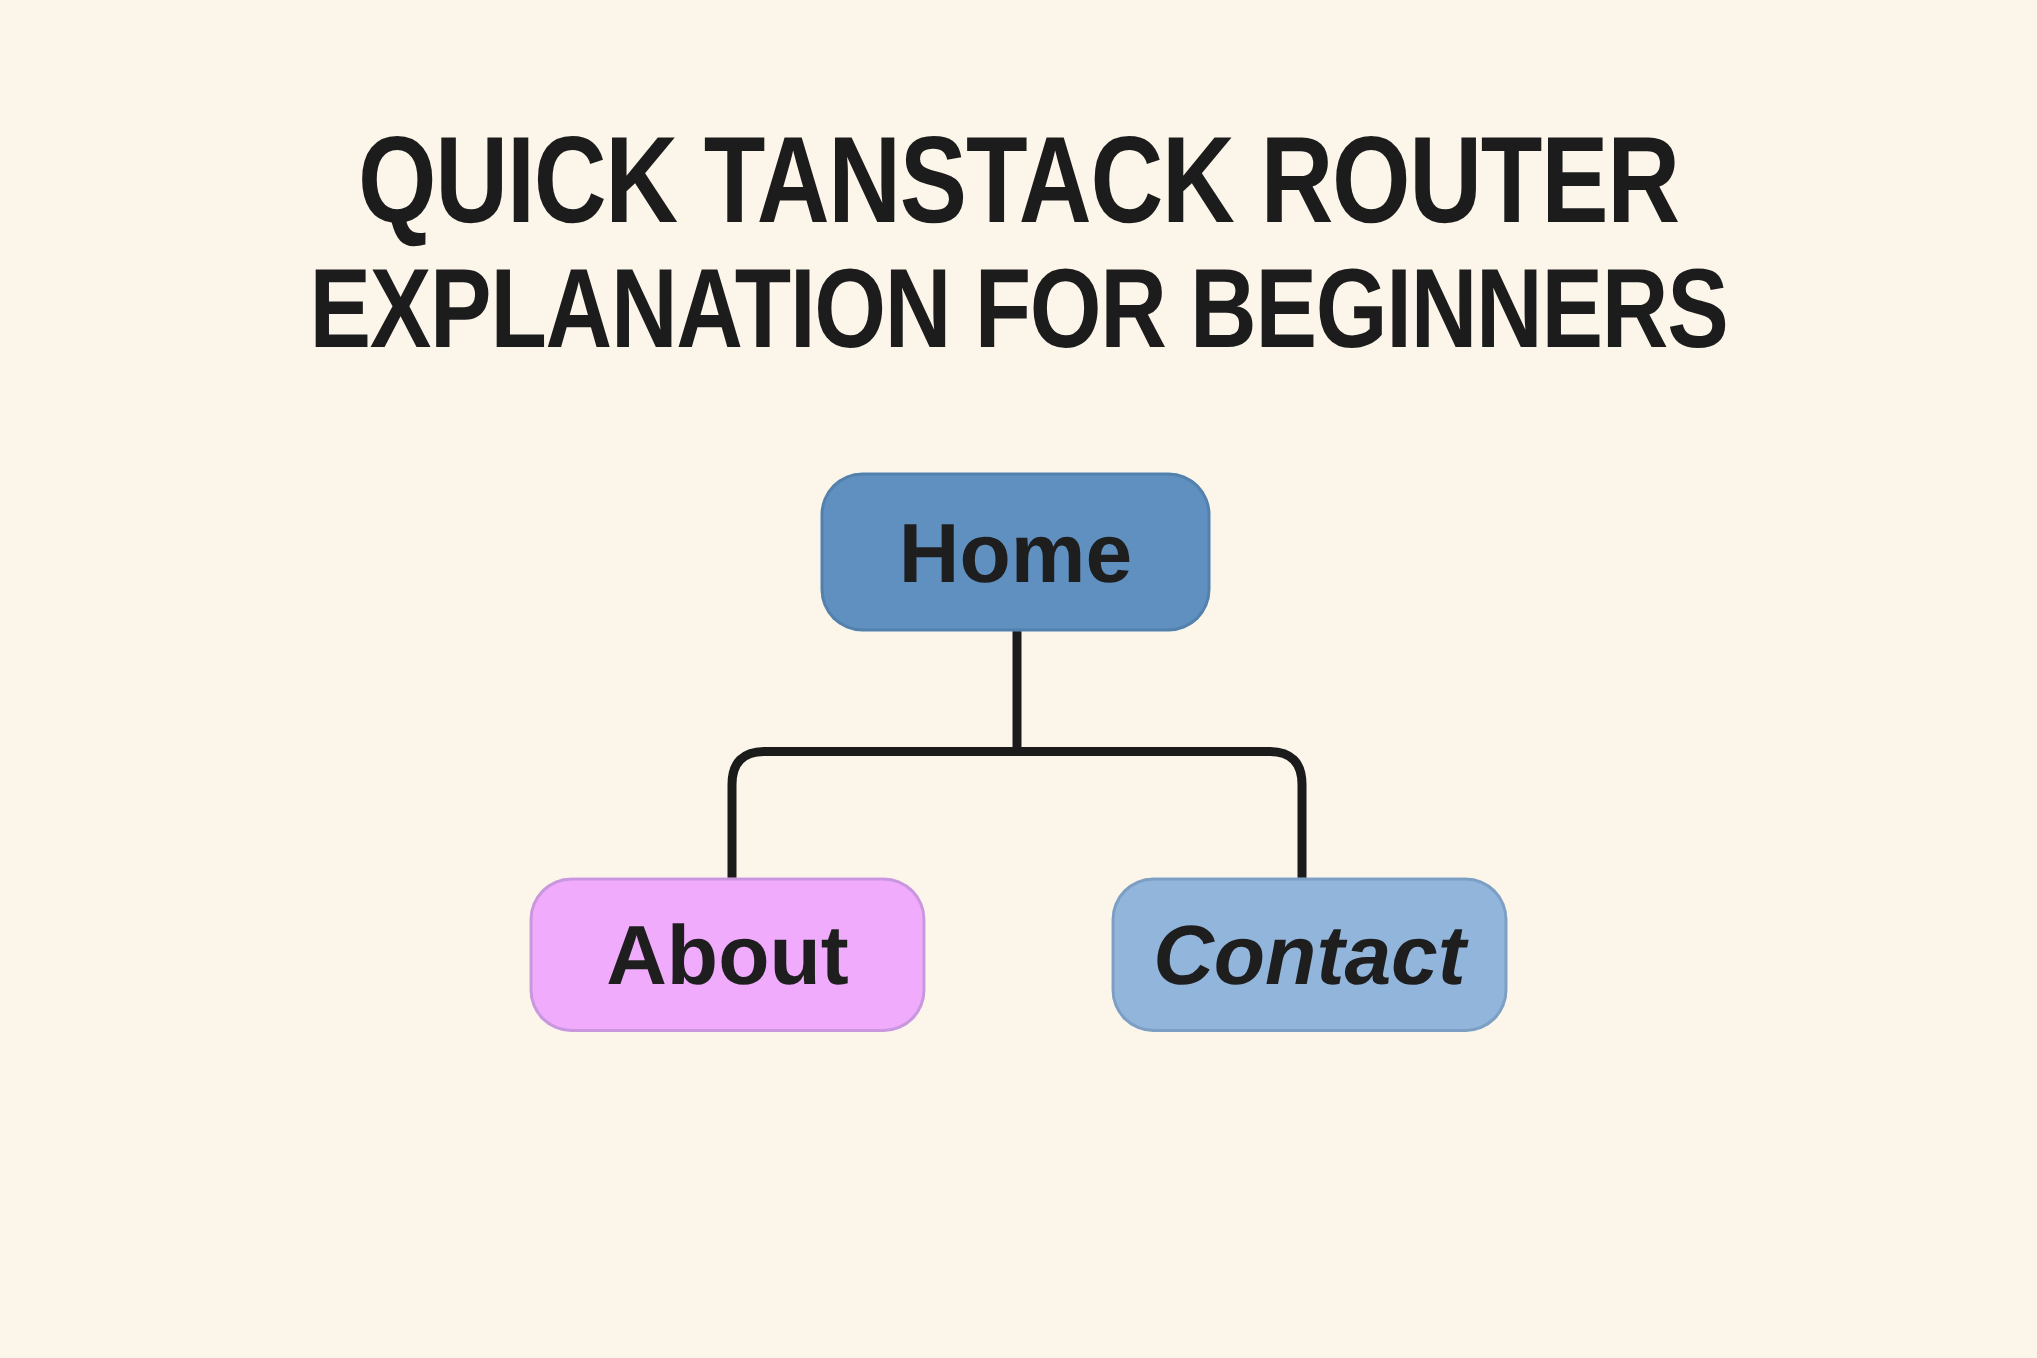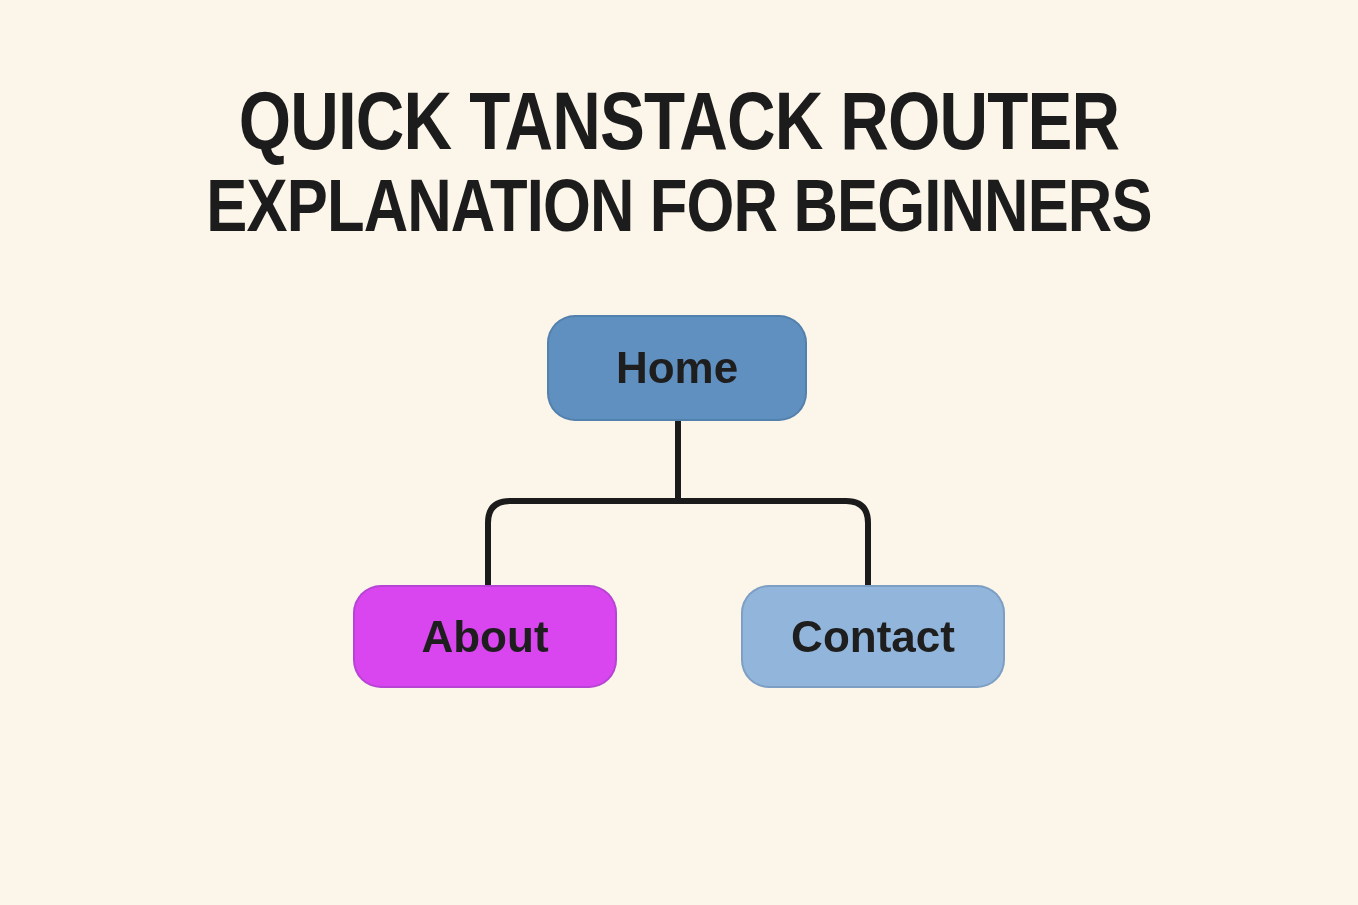--- a/index.html
+++ b/index.html
@@ -50,21 +50,21 @@
     top: 0;
   }
   .node {
     position: absolute;
     border-radius: 28px;
     display: flex;
     align-items: center;
     justify-content: center;
     color: #1e1e1e;
     font-weight: bold;
-    font-size: 44px;
+    font-size: 56px;
     box-shadow: inset 0 0 0 2px rgba(30, 60, 90, 0.18);
   }
   .node-root {
     left: 547px;
     top: 315px;
     width: 260px;
     height: 106px;
   }
   .node-about {
     left: 353px;
@@ -90,21 +90,21 @@
 
   <svg class="connector-svg" width="1358" height="905" viewBox="0 0 1358 905">
     <path d="M678 420 L678 501" fill="none" stroke-width="6" stroke="#1b1b1b"></path>
     <path d="M488 586 L488 523 Q488 501 510 501 L846 501 Q868 501 868 523 L868 586" fill="none" stroke-width="6" stroke="#1b1b1b"></path>
   </svg>
 
   <div class="node node-root" style="background-color: rgb(96, 144, 192);">
     <span>Home</span>
   </div>
 
-  <div class="node node-about" style="background-color: #d946ef;">
+  <div class="node node-about" style="background-color: #f0abfc;">
     <span>About</span>
   </div>
 
-  <div class="node node-contact" style="background-color: rgb(146, 181, 219);">
+  <div class="node node-contact" style="background-color: rgb(146, 181, 219); font-style: italic;">
     <span>Contact</span>
   </div>
 
 </div>
 
 </body></html>

